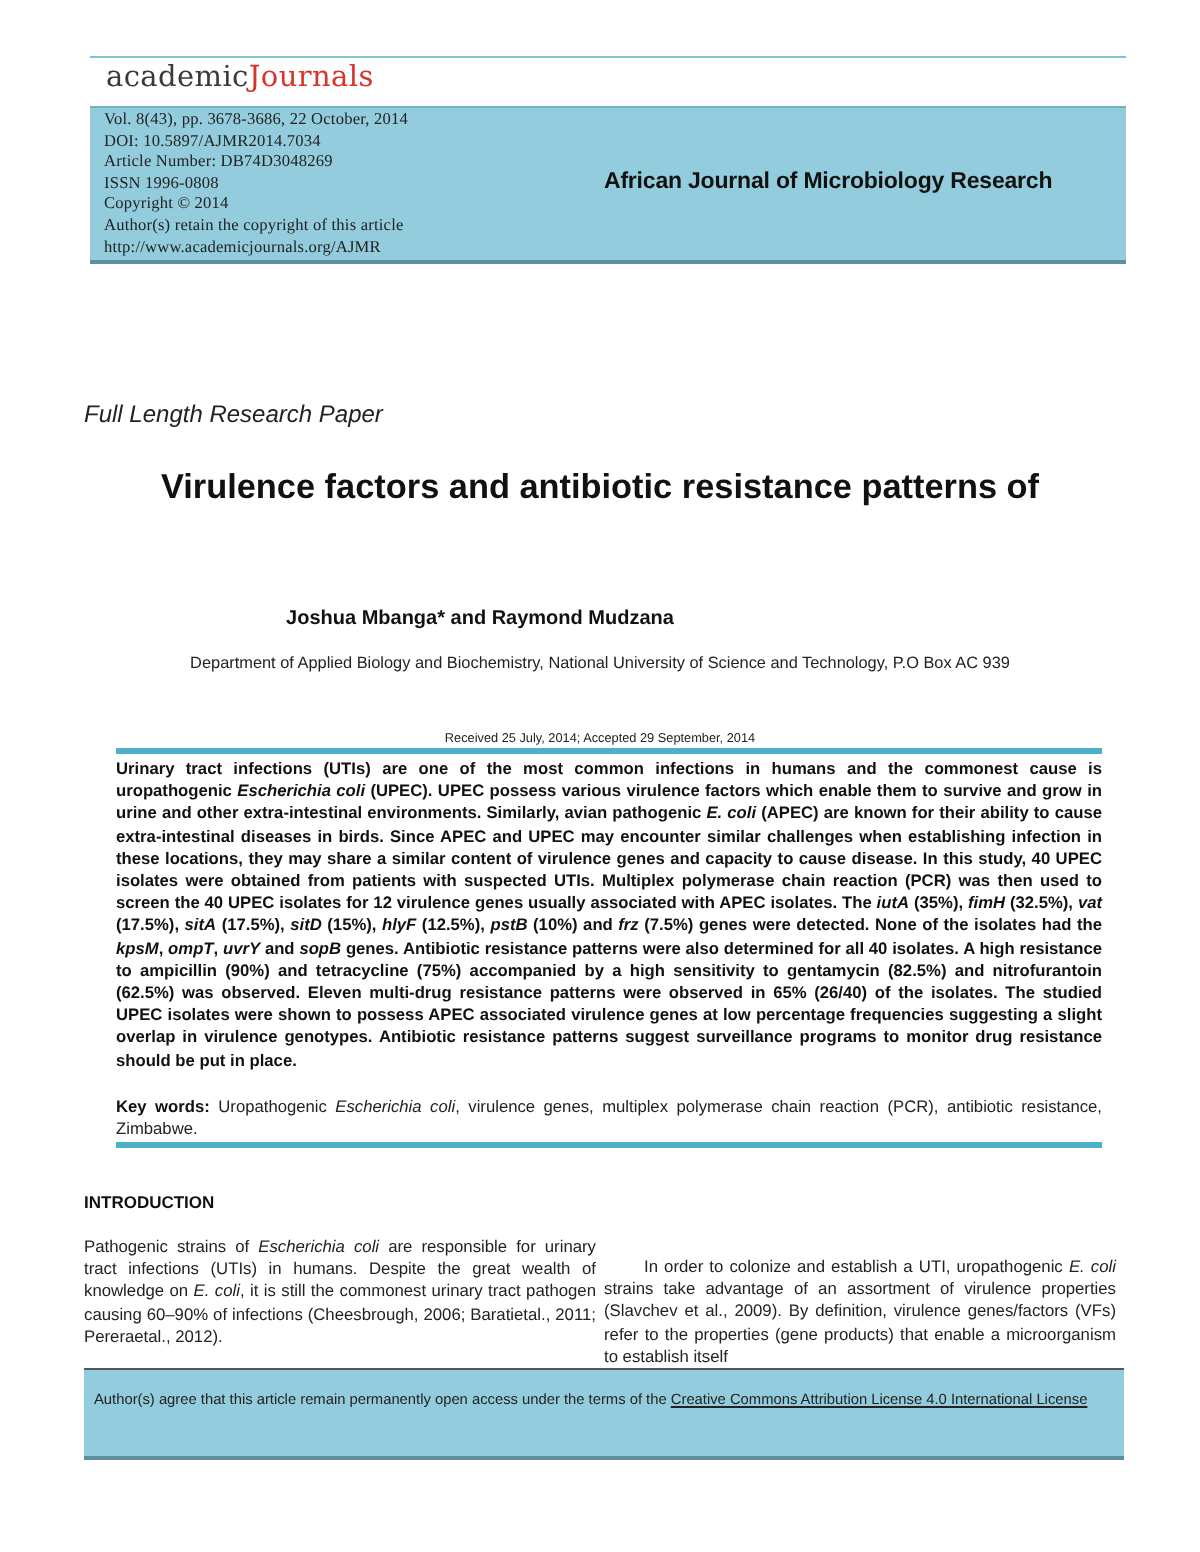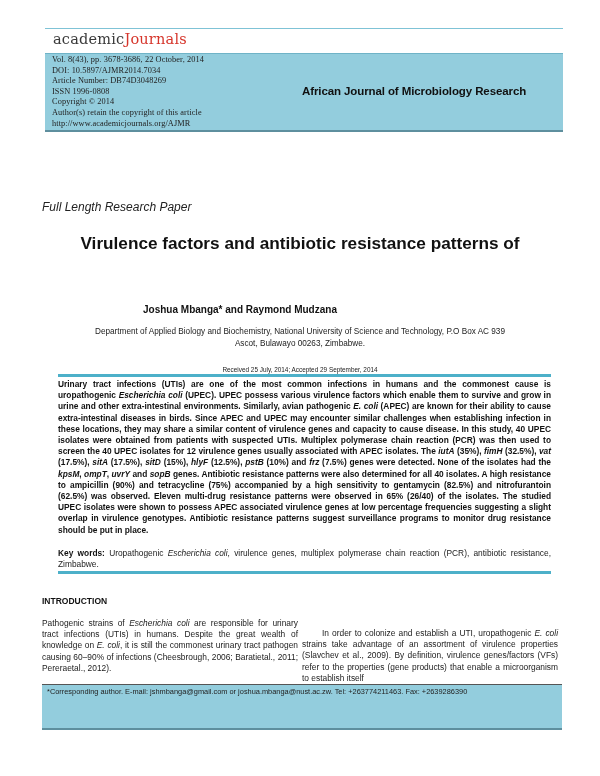--- a/index.html
+++ b/index.html
@@ -62,21 +62,20 @@
 </div>
 <div class="abs journal-name">African Journal of Microbiology Research</div>
 
 <div class="abs kind">Full Length Research Paper</div>
 <div class="abs title">
   <div>Virulence factors and antibiotic resistance patterns of</div>
 </div>
 <div class="abs authors">Joshua Mbanga* and Raymond Mudzana</div>
 <div class="abs affil">
   <div>Department of Applied Biology and Biochemistry, National University of Science and Technology, P.O Box AC 939</div>
-  <div>Ascot, Bulawayo 00263, Zimbabwe.</div>
 </div>
 <div class="abs dates">Received 25 July, 2014; Accepted 29 September, 2014</div>
 
 <div class="abs abs-rule" style="top:374px;"></div>
 <div class="abs abstract" id="abstract"><span>Urinary tract infections (UTIs) are one of the most common infections in humans and the commonest cause is uropathogenic </span><i>Escherichia coli</i><span> (UPEC). UPEC possess various virulence factors which enable them to survive and grow in urine and other extra-intestinal environments. Similarly, avian pathogenic </span><i>E. coli</i><span> (APEC) are known for their ability to cause extra-intestinal diseases in birds. Since APEC and UPEC may encounter similar challenges when establishing infection in these locations, they may share a similar content of virulence genes and capacity to cause disease. In this study, 40 UPEC isolates were obtained from patients with suspected UTIs. Multiplex polymerase chain reaction (PCR) was then used to screen the 40 UPEC isolates for 12 virulence genes usually associated with APEC isolates. The </span><i>iutA</i><span> (35%), </span><i>fimH</i><span> (32.5%), </span><i>vat</i><span> (17.5%), </span><i>sitA</i><span> (17.5%), </span><i>sitD</i><span> (15%), </span><i>hlyF</i><span> (12.5%), </span><i>pstB</i><span> (10%) and </span><i>frz</i><span> (7.5%) genes were detected. None of the isolates had the </span><i>kpsM</i><span>, </span><i>ompT</i><span>, </span><i>uvrY</i><span> and </span><i>sopB</i><span> genes. Antibiotic resistance patterns were also determined for all 40 isolates. A high resistance to ampicillin (90%) and tetracycline (75%) accompanied by a high sensitivity to gentamycin (82.5%) and nitrofurantoin (62.5%) was observed. Eleven multi-drug resistance patterns were observed in 65% (26/40) of the isolates. The studied UPEC isolates were shown to possess APEC associated virulence genes at low percentage frequencies suggesting a slight overlap in virulence genotypes. Antibiotic resistance patterns suggest surveillance programs to monitor drug resistance should be put in place.</span></div>
 <div class="abs keywords">
   <b>Key words:</b><span> Uropathogenic </span><i>Escherichia coli</i><span>, virulence genes, multiplex polymerase chain reaction (PCR), antibiotic resistance, Zimbabwe.</span>
 </div>
 <div class="abs abs-rule" style="top:571px;"></div>
 
@@ -84,15 +83,15 @@
 <div class="abs col col-left">
   <span>Pathogenic strains of </span><i>Escherichia coli</i><span> are responsible for urinary tract infections (UTIs) in humans. Despite the great wealth of knowledge on </span><i>E. coli</i><span>, it is still the commonest urinary tract pathogen causing 60–90% of infections (Cheesbrough, 2006; Baratietal., 2011; Pereraetal., 2012).</span>
 </div>
 <div class="abs col col-right">
   <span class="indent"></span><span>In order to colonize and establish a UTI, uropathogenic</span>
   <i>E. coli</i><span> strains take advantage of an assortment of virulence properties (Slavchev et al., 2009). By definition, virulence genes/factors (VFs) refer to the properties (gene products) that enable a microorganism to establish itself</span>
 </div>
 
 <div class="abs foot-box"></div>
 <div class="abs foot-text">
-  <div>*Corresponding author. E-mail: jshmbanga@gmail.com or joshua.mbanga@nust.ac.zw. Tel: +263774211463. Fax: +2639286390</div>
   <div class="gap"></div>
+  <div><span>Author(s) agree that this article remain permanently open access under the terms of the </span><u>Creative Commons Attribution License 4.0 International License</u></div>
 </div>
 
 </body></html>

